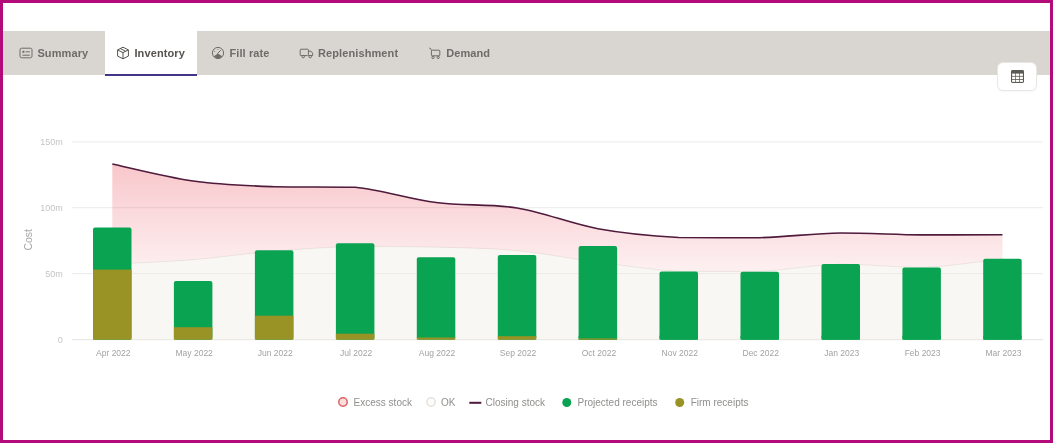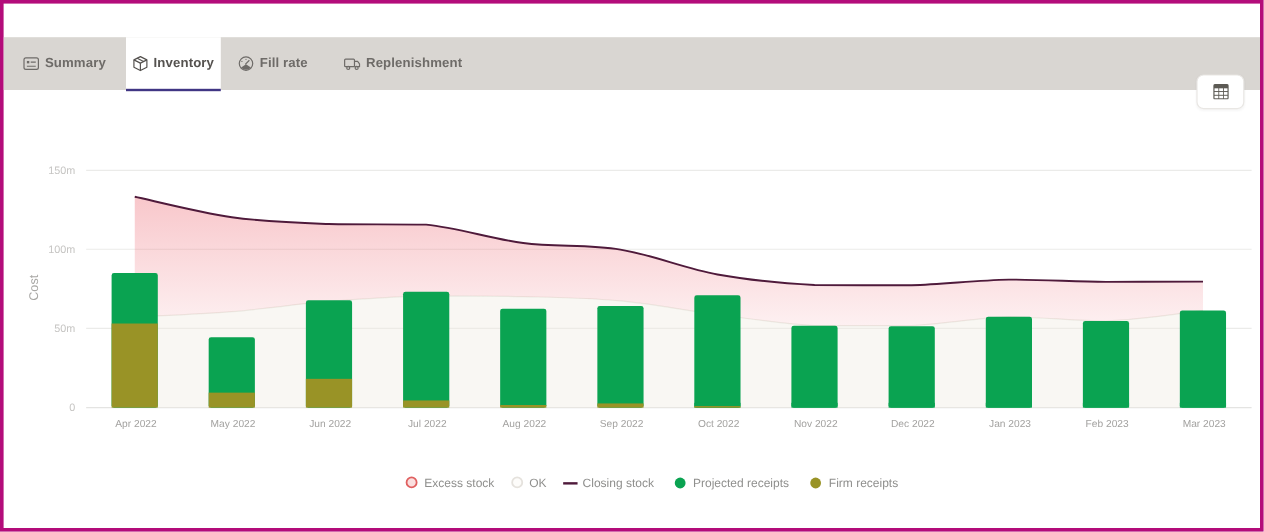--- a/index.html
+++ b/index.html
@@ -17,21 +17,21 @@
     display:flex; align-items:stretch;margin-top:28px;
   }
   .tab {
     position:relative;
     display:flex; align-items:center; justify-content:center;
     font-size:11px; font-weight:bold; color:#6e6b68;
     letter-spacing:0.1px;
     white-space:nowrap;
   }
   .tab svg { margin-right:4px; flex:none; }
-  .t1{width:101.7px;} .t2{width:79px;} .t3{width:87.6px;} .t4{width:128.6px;text-align:center;} .t5{width:92.6px;}
+  .t1{width:101.7px;} .t2{width:92px;} .t3{width:87.6px;} .t4{width:128.6px;text-align:center;} .t5{width:92.6px;}
   .tab.active { background:#fff; color:#55524f; }
   .tab.active::after {
     content:""; position:absolute; left:0; right:0; bottom:-1px; height:2px;
     background:#403684;
   }
   .tablebtn {
     position:absolute; left:994px; top:59px; width:40px; height:29px;
     background:#fff; border:1px solid #e9e7e4; border-radius:6px;
     display:flex; align-items:center; justify-content:center;
     box-shadow:0 1px 2px rgba(0,0,0,0.04);
@@ -67,20 +67,28 @@
       </svg>
       Fill rate</div>
     <div class="tab t4">
       <svg width="15" height="14" viewBox="0 0 15 14" fill="none" stroke="#6e6b68" stroke-width="1.0" stroke-linejoin="round">
         <rect x="1.2" y="3.2" width="8.2" height="6.4" rx="0.8"></rect>
         <path d="M9.4 5.2 L12 5.2 L13.6 7.2 L13.6 9.6 L9.4 9.6"></path>
         <circle cx="4.2" cy="10.6" r="1.25"></circle>
         <circle cx="11.2" cy="10.6" r="1.25"></circle>
       </svg>
       Replenishment</div>
+    <div class="tab t5">
+      <svg width="14" height="14" viewBox="0 0 14 14" fill="none" stroke="#6e6b68" stroke-width="1.0" stroke-linejoin="round">
+        <path d="M1.2 2 L2.6 2.6 L3.4 4.2"></path>
+        <rect x="3.4" y="4.2" width="8.4" height="5.6" rx="0.8"></rect>
+        <circle cx="5" cy="11.4" r="1.15"></circle>
+        <circle cx="10.2" cy="11.4" r="1.15"></circle>
+      </svg>
+      Demand</div>
   </div>
 
   <div class="tablebtn">
     <svg width="13" height="13" viewBox="0 0 13 13">
       <rect x="0" y="0" width="13" height="13" rx="1.4" fill="#5c5a54"></rect>
       <g fill="#fff">
         <rect x="1.1" y="3.6" width="3.2" height="2.3"></rect>
         <rect x="5.0" y="3.6" width="3.2" height="2.3"></rect>
         <rect x="8.9" y="3.6" width="3.0" height="2.3"></rect>
         <rect x="1.1" y="6.7" width="3.2" height="2.3"></rect>

